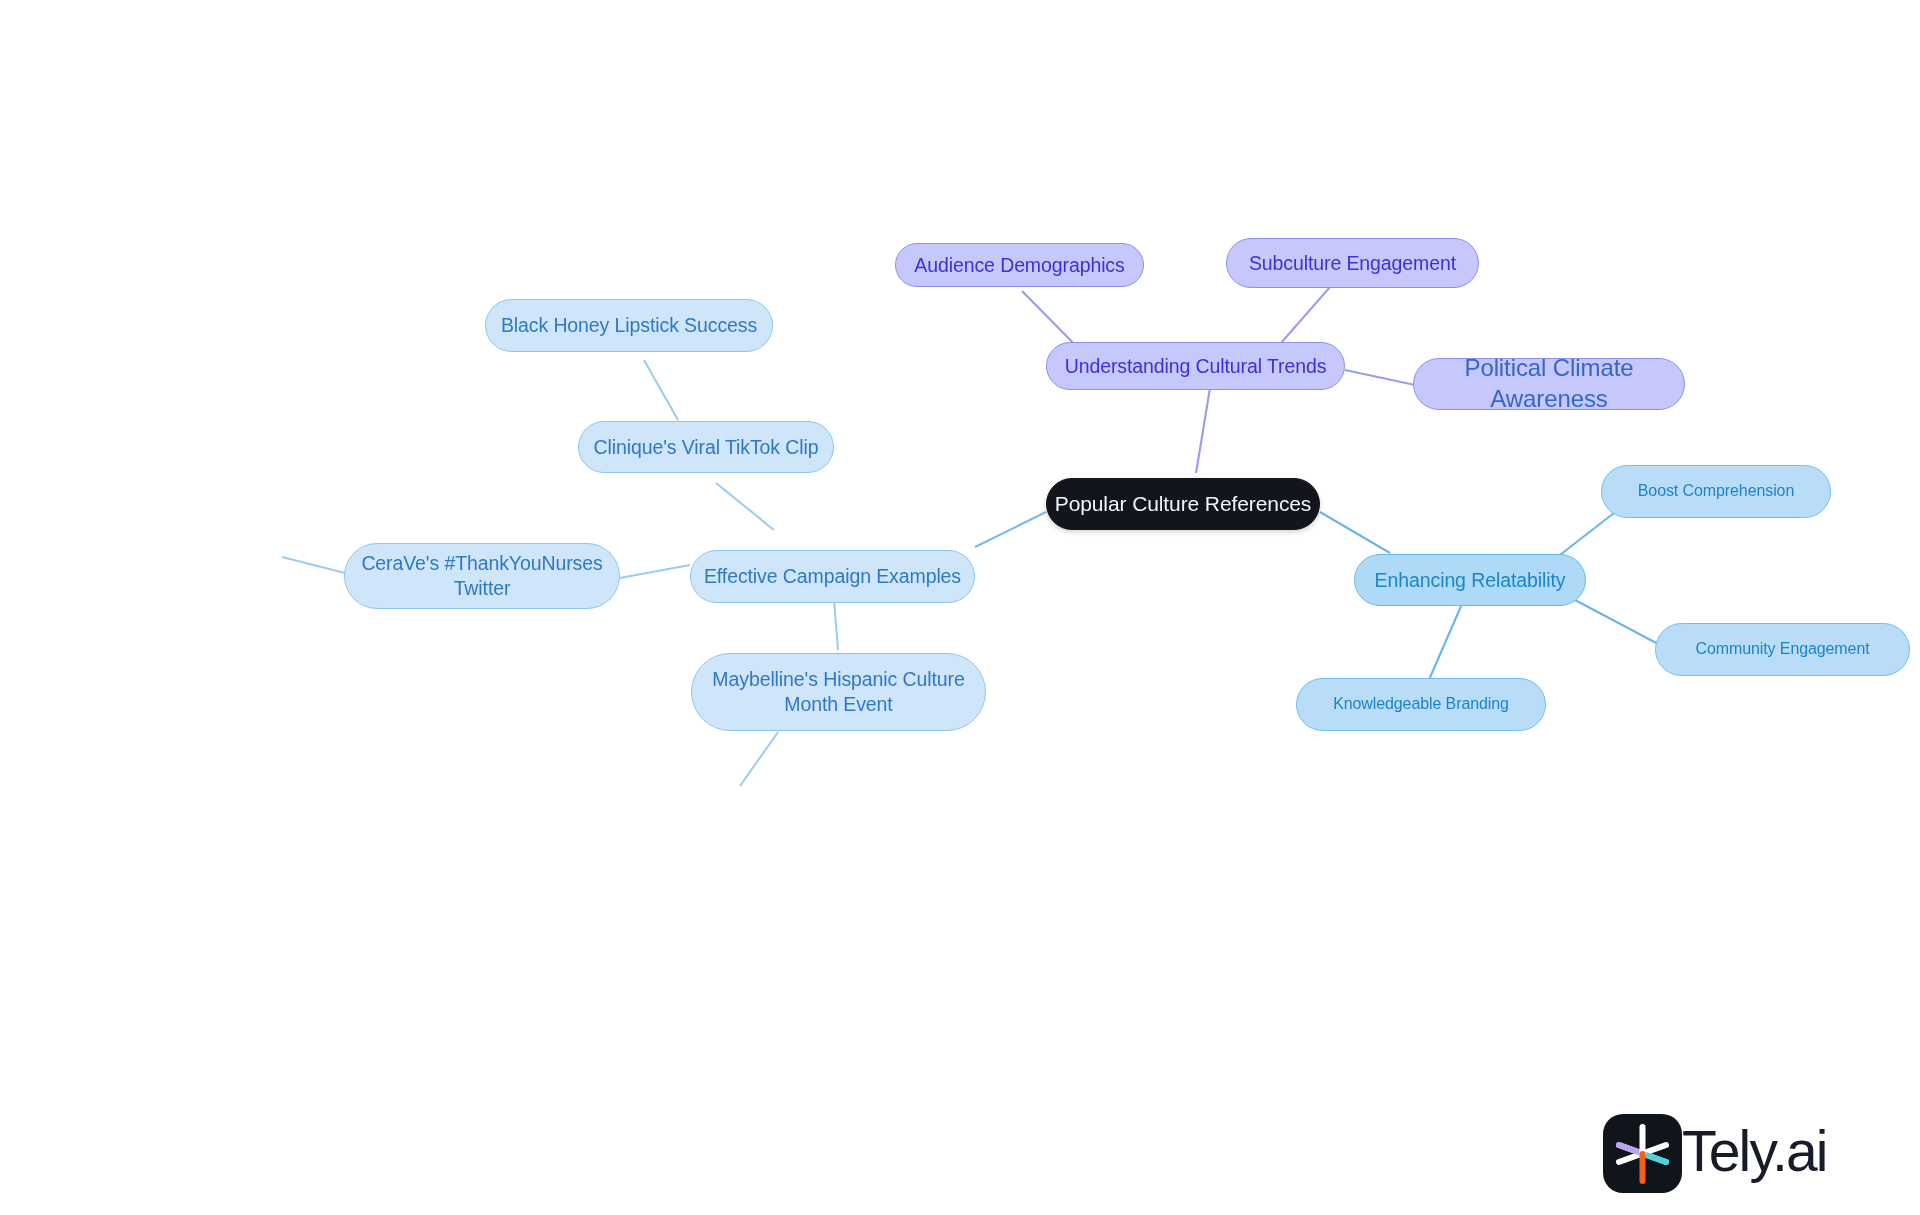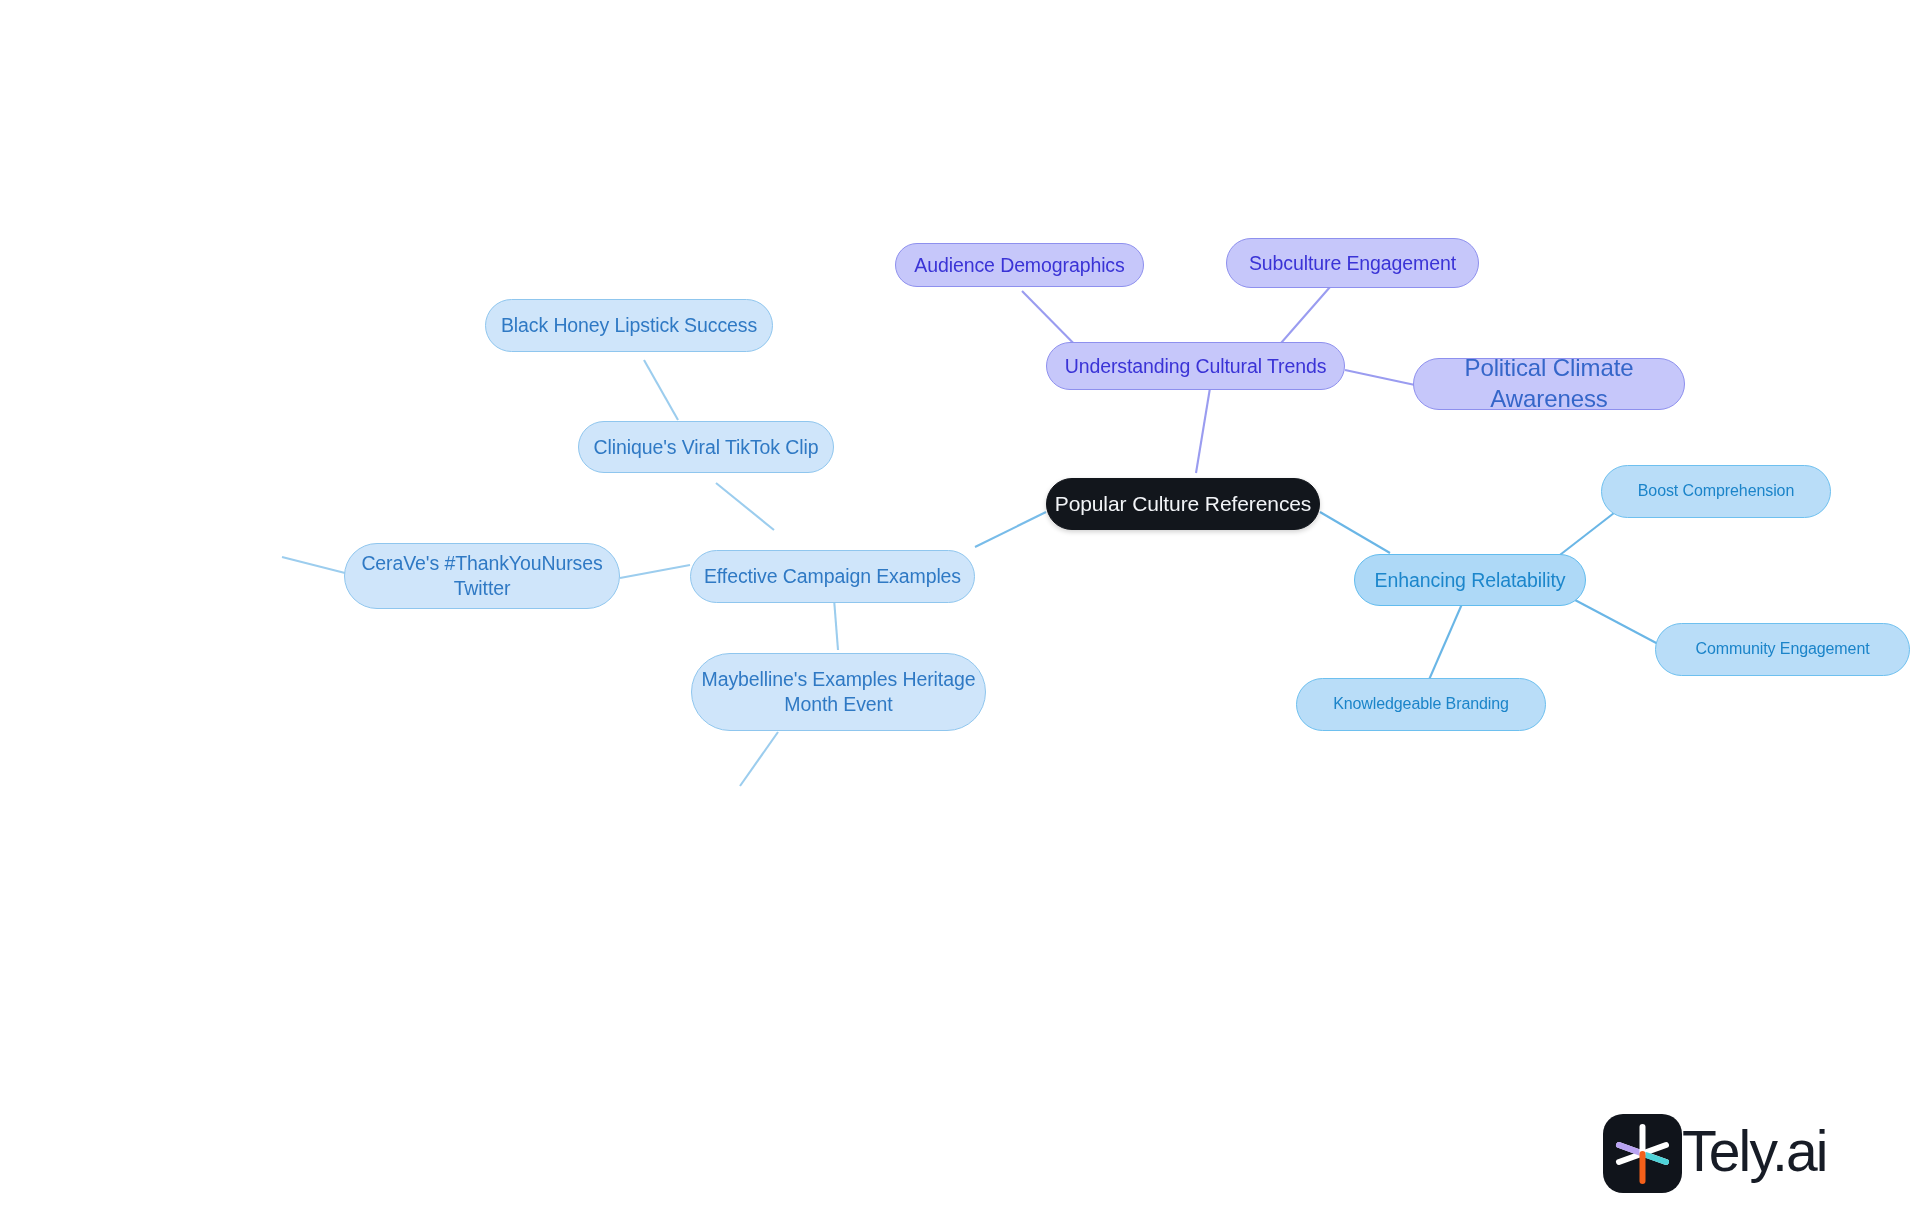--- a/index.html
+++ b/index.html
@@ -160,21 +160,21 @@
   <div class="node blue-pale" style="left:690px; top:530px; width:285px; height:53px;margin-top:20px;">Effective Campaign Examples</div>
 
   <div class="node blue-pale" style="left:578px; top:421px; width:256px; height:52px;">Clinique's Viral TikTok Clip</div>
 
   <div class="node blue-pale" style="left:485px; top:299px; width:288px; height:53px;">Black Honey Lipstick Success</div>
 
   <div class="node blue-pale" style="left:344px; top:543px; width:276px; height:66px;">CeraVe's #ThankYouNurses
 Twitter</div>
 
 
-  <div class="node blue-pale" style="left:691px; top:653px; width:295px; height:78px;">Maybelline's Examples Heritage
+  <div class="node blue-pale" style="left:691px; top:653px; width:295px; height:78px;">Maybelline's Hispanic Culture
 Month Event</div>
 
 
   <div class="node blue-mid" style="left:1354px; top:554px; width:232px; height:52px;">Enhancing Relatability</div>
 
   <div class="node blue" style="left:1601px; top:465px; width:230px; height:53px;">Boost Comprehension</div>
 
   <div class="node blue" style="left:1655px; top:623px; width:255px; height:53px;">Community Engagement</div>
 
   <div class="node blue" style="left:1296px; top:678px; width:250px; height:53px;">Knowledgeable Branding</div>

